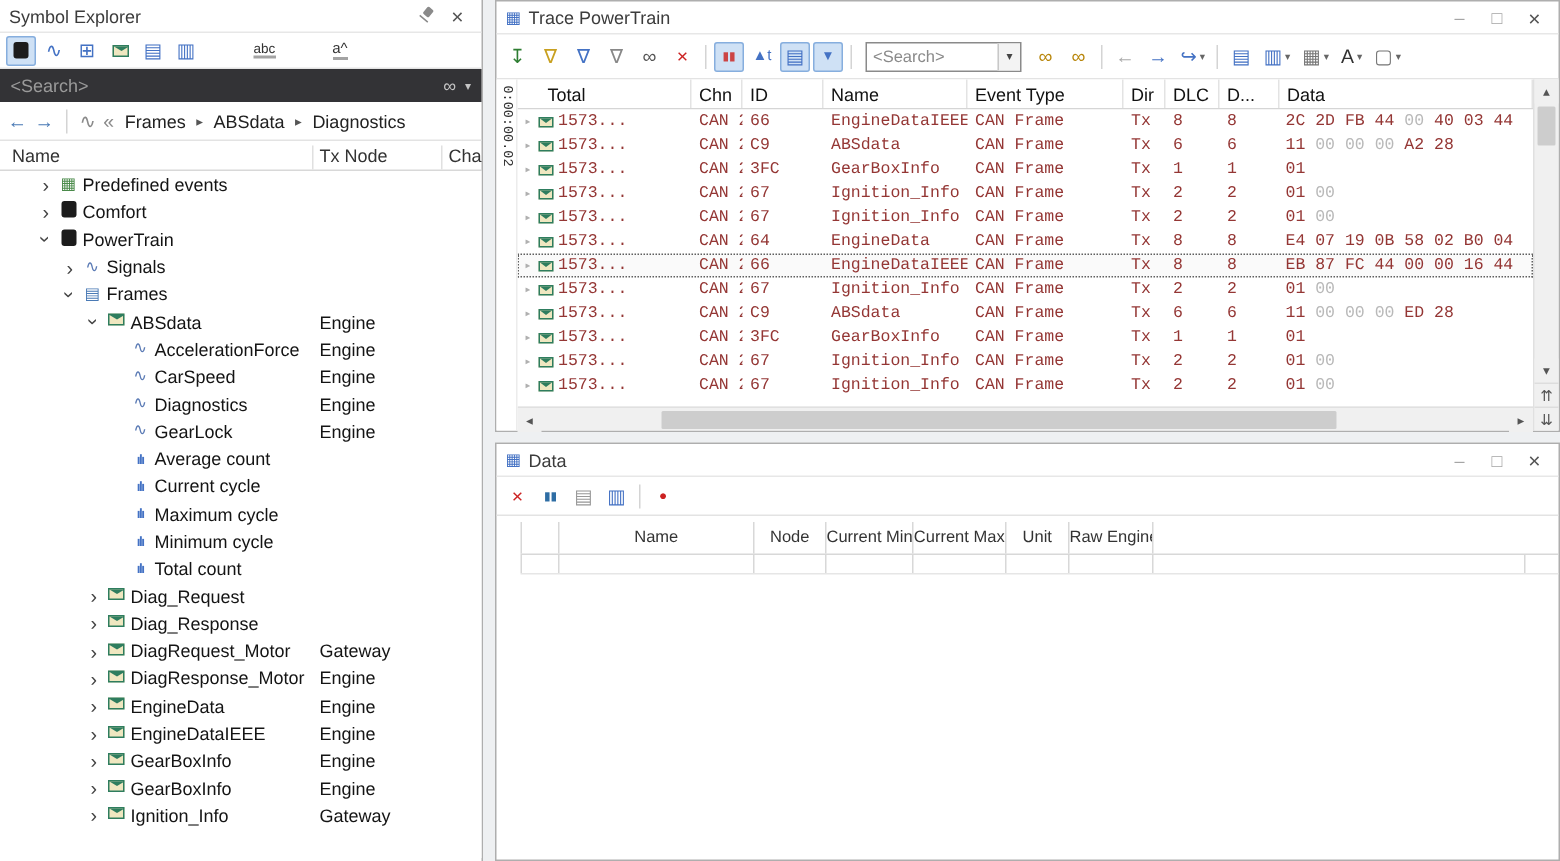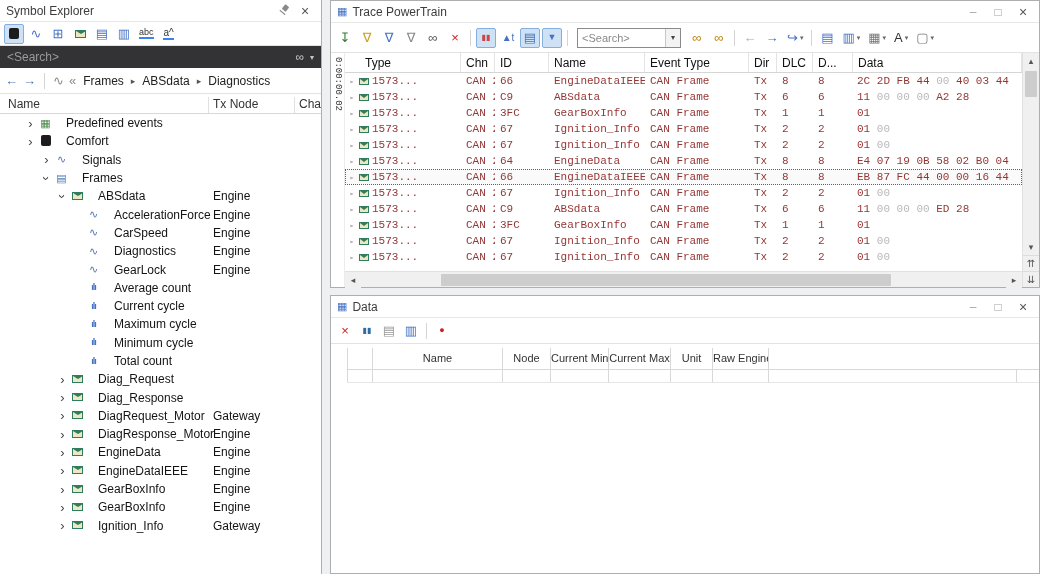--- a/index.html
+++ b/index.html
@@ -19,21 +19,21 @@
   .pin-icon::before{content:"";position:absolute;left:6px;top:1px;width:5px;height:6px;background:#8a8a8a;border-radius:1px;transform:rotate(40deg);}
   .pin-icon::after{content:"";position:absolute;left:2px;top:8px;width:7px;height:1px;background:#8a8a8a;transform:rotate(40deg);}
 
   .toolbar{display:flex;align-items:center;padding:0 4px;gap:2px;border-bottom:1px solid #e3e3e3;}
   #se-toolbar{height:24px}
   #trace-toolbar{height:30px}
   #data-toolbar{height:26px}
   .tb-icon{min-width:20px;height:20px;display:flex;align-items:center;justify-content:center;border:1px solid transparent;border-radius:2px;padding:0 2px;}
   .tb-icon .glyph{font-size:13px;line-height:1}
   .tb-icon.pressed{background:#cfe1f5;border-color:#86aede;}
-  .tb-icon .glyph.u-red{border-bottom:2px solid #3b82f6;}
+  .tb-icon .glyph.u-red{border-bottom:2px solid #a3a3a3;margin-left:30px;}
   .tb-sep{width:1px;height:16px;background:#d4d4d4;margin:0 3px;flex:0 0 1px}
   .dd{font-size:7px;color:#666;margin-left:2px;}
   .blackbox{width:10px;height:11px;background:#1c1c1c;border-radius:2px;display:inline-block}
   .env{display:inline-block;width:11px;height:8px;border:1px solid #2e7d5e;background:#efe7c0;position:relative;}
   .env::before{content:"";position:absolute;left:0;top:0;border-left:5px solid transparent;border-right:5px solid transparent;border-top:3px solid #2e7d5e;}
   .env-s{display:inline-block;width:10px;height:7px;border:1px solid #2e7d5e;background:#efe7c0;position:relative;flex:0 0 10px}
   .env-s::before{content:"";position:absolute;left:0;top:0;border-left:4px solid transparent;border-right:4px solid transparent;border-top:3px solid #2e7d5e;}
 
   .search-combo{display:flex;align-items:center;border:1px solid #8a8a8a;background:#fff;height:20px;width:104px;margin:0 4px;}
   .search-combo .txt{flex:1;font-size:11px;color:#8a8a8a;padding:0 4px;white-space:nowrap;}
@@ -53,21 +53,21 @@
   .se-header span{position:absolute;top:3px;white-space:nowrap}
   .h-name{left:8px}.h-tx{left:213px}.h-cha{left:299px}
   .h-sep{position:absolute;top:2px;width:1px;height:16px;background:#e0e0e0;}
   .h-sep.s1{left:208px}.h-sep.s2{left:294px}
   .tree{height:458px;overflow:hidden;position:relative;background:#fff;}
   .tree-row{display:flex;align-items:center;height:18.3px;font-size:12px;color:#141414;position:relative;white-space:nowrap;}
   .expander{width:13px;flex:0 0 13px;text-align:center;color:#444;font-size:13px;line-height:1;display:inline-block}
   .expander.e{transform:rotate(90deg)}
   .ticon{width:17px;flex:0 0 17px;text-align:center;font-size:11px;line-height:1}
   .ticon.stats{font-size:9px;font-weight:bold;letter-spacing:-1px}
-  .tlabel{margin-left:12px}
+  .tlabel{margin-left:1px}
   .tsuffix{color:#008080;margin-left:4px;text-decoration:underline}
   .tx-node{position:absolute;left:213px;color:#141414}
 
   
   .trace-main{display:flex;height:234px;}
   .time-ruler{flex:0 0 14px;border-right:1px solid #ececec;position:relative;background:#fff;}
   .time-ruler span{position:absolute;top:4px;left:2px;writing-mode:vertical-rl;font-size:9px;color:#333;font-family:"Liberation Mono",monospace;white-space:nowrap;}
   .trace-center{flex:1;display:flex;flex-direction:column;min-width:0}
   .tr-header{display:flex;height:20px;border-bottom:1px solid #d5d5d5;background:#fff;}
   .hc{border-right:1px solid #e3e3e3;font-size:12px;color:#111;padding:3px 0 0 5px;white-space:nowrap;overflow:hidden}
@@ -165,20 +165,25 @@
       <div class="tree-row" style="padding-left: 24px;">
         <span class="expander">›</span>
         <span class="ticon" style="color: rgb(74, 138, 74);">▦</span>
         <span class="tlabel">Predefined events</span>
       </div>
       <div class="tree-row" style="padding-left: 24px;">
         <span class="expander">›</span>
         <span class="ticon"><span class="blackbox"></span></span>
         <span class="tlabel">Comfort</span>
       </div>
+      <div class="tree-row" style="padding-left: 24px;">
+        <span class="expander e">›</span>
+        <span class="ticon"><span class="blackbox"></span></span>
+        <span class="tlabel">PowerTrain</span>
+      </div>
       <div class="tree-row" style="padding-left: 40px;">
         <span class="expander">›</span>
         <span class="ticon" style="color: rgb(91, 123, 181);">∿</span>
         <span class="tlabel">Signals</span>
       </div>
       <div class="tree-row" style="padding-left: 40px;">
         <span class="expander e">›</span>
         <span class="ticon" style="color: rgb(74, 122, 181);">▤</span>
         <span class="tlabel">Frames</span>
       </div>
@@ -375,21 +380,21 @@
         <span class="glyph" style="color: rgb(119, 119, 119);">▢</span>
         <span class="dd">▾</span>
       </span>
     </div>
   <div class="trace-main">
     <div class="time-ruler">
       <span>0:00:00.02</span>
     </div>
     <div class="trace-center">
       <div class="tr-header">
-        <span class="hc ct">Type</span>
+        <span class="hc ct">Total</span>
         <span class="hc cchn">Chn</span>
         <span class="hc cid">ID</span>
         <span class="hc cname">Name</span>
         <span class="hc cevent">Event Type</span>
         <span class="hc cdir">Dir</span>
         <span class="hc cdlc">DLC</span>
         <span class="hc cd">D...</span>
         <span class="hc cdata">Data</span>
       </div>
       <div class="tr-rows" id="trace-rows">

